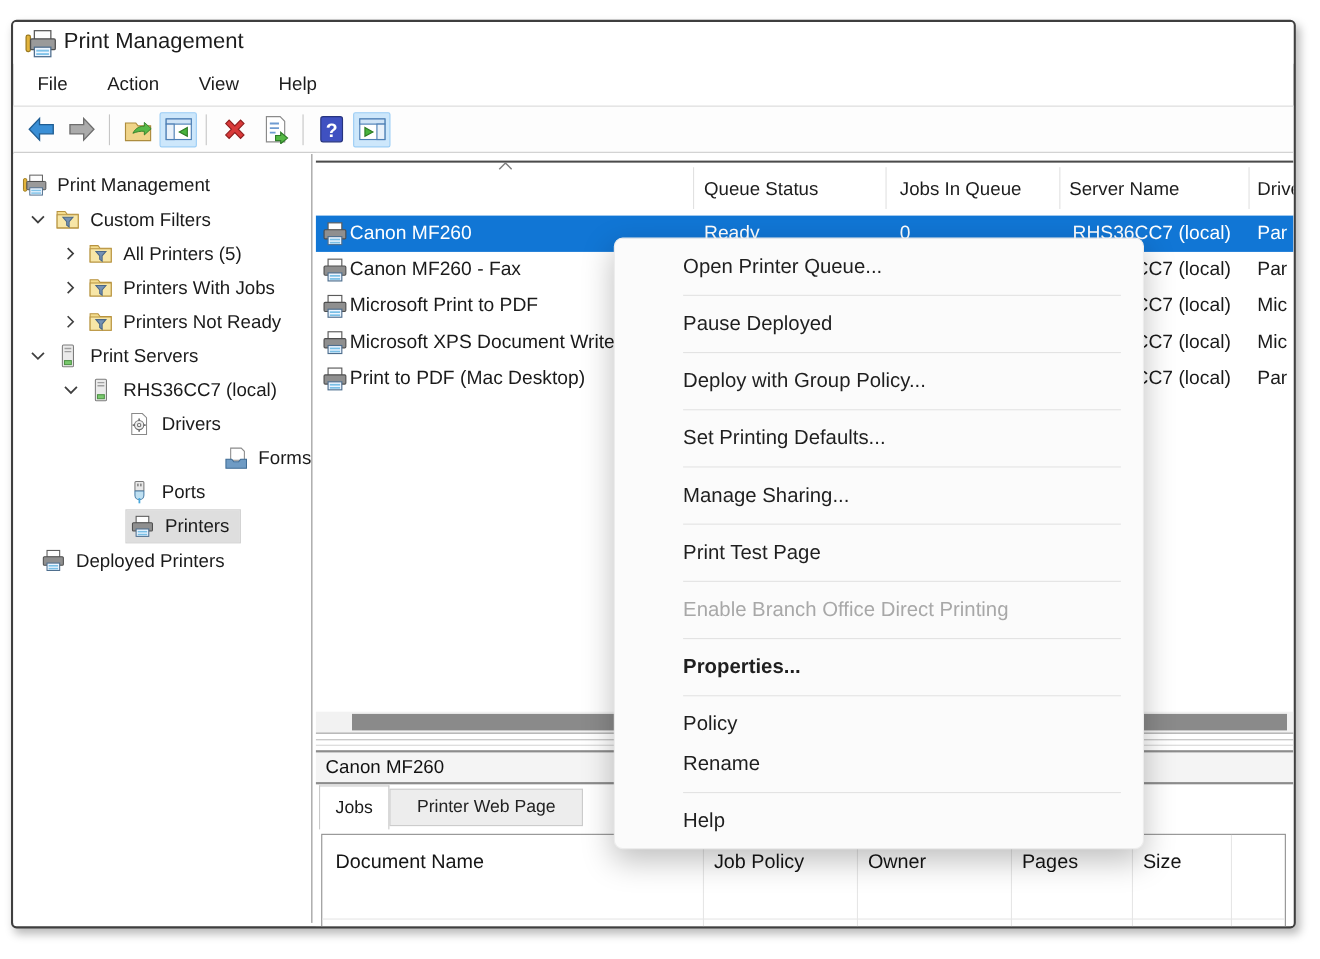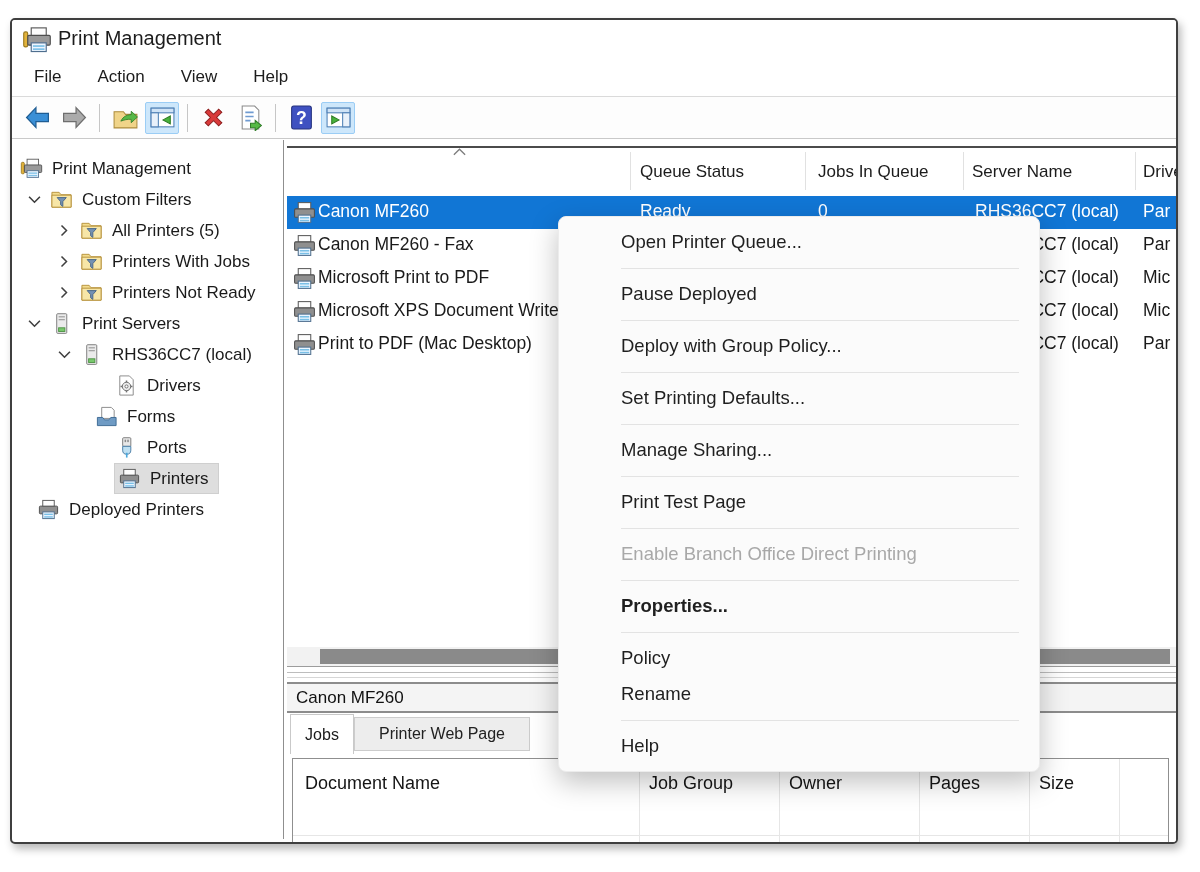--- a/index.html
+++ b/index.html
@@ -326,21 +326,21 @@
                   <line x1="12" y1="6.8" x2="12" y2="8.8"></line>
                   <line x1="12" y1="17.2" x2="12" y2="19.2"></line>
                   <line x1="5.8" y1="13" x2="7.8" y2="13"></line>
                   <line x1="16.2" y1="13" x2="18.2" y2="13"></line>
                 </g>
               </svg>
             </span>
           </span>
           <span>Drivers</span>
         </div>
-        <div class="trow" style="padding-left: 83px;">
+        <div class="trow" style="padding-left: 48px; justify-content: flex-end;">
           <span class="ticon">
             <span style="display: inline-flex;">
               <svg viewBox="0 0 24 24" width="23" height="23">
                 <path d="M7 2.5 h10 l3 3 v8.5 H7 z" fill="#fff" stroke="#8a8a8a"></path>
                 <path d="M2.5 13 h5.5 l2 2.5 h4.5 l2-2.5 H22 v8.5 H2.5 z" fill="#6f9bc4" stroke="#3f6b94"></path>
               </svg>
             </span>
           </span>
           <span>Forms</span>
         </div>
@@ -505,21 +505,21 @@
       <div class="tab-jobs">
         <span>Jobs</span>
       </div>
       <div class="tab-web">
         <span>Printer Web Page</span>
       </div>
 
       <div class="jtable" id="jtable">
         <div class="jline"></div>
       <span class="jcol" style="left: 12px;">Document Name</span>
-          <span class="jcol" style="left: 356px;">Job Group</span>
+          <span class="jcol" style="left: 356px;">Job Policy</span>
           <span class="jcol" style="left: 496px;">Owner</span>
           <span class="jcol" style="left: 636px;">Pages</span>
           <span class="jcol" style="left: 746px;">Size</span>
           <div class="jsep" style="left: 346px;"></div>
           <div class="jsep" style="left: 486px;"></div>
           <div class="jsep" style="left: 626px;"></div>
           <div class="jsep" style="left: 736px;"></div>
           <div class="jsep" style="left: 826px;"></div>
         </div>
     </div>

